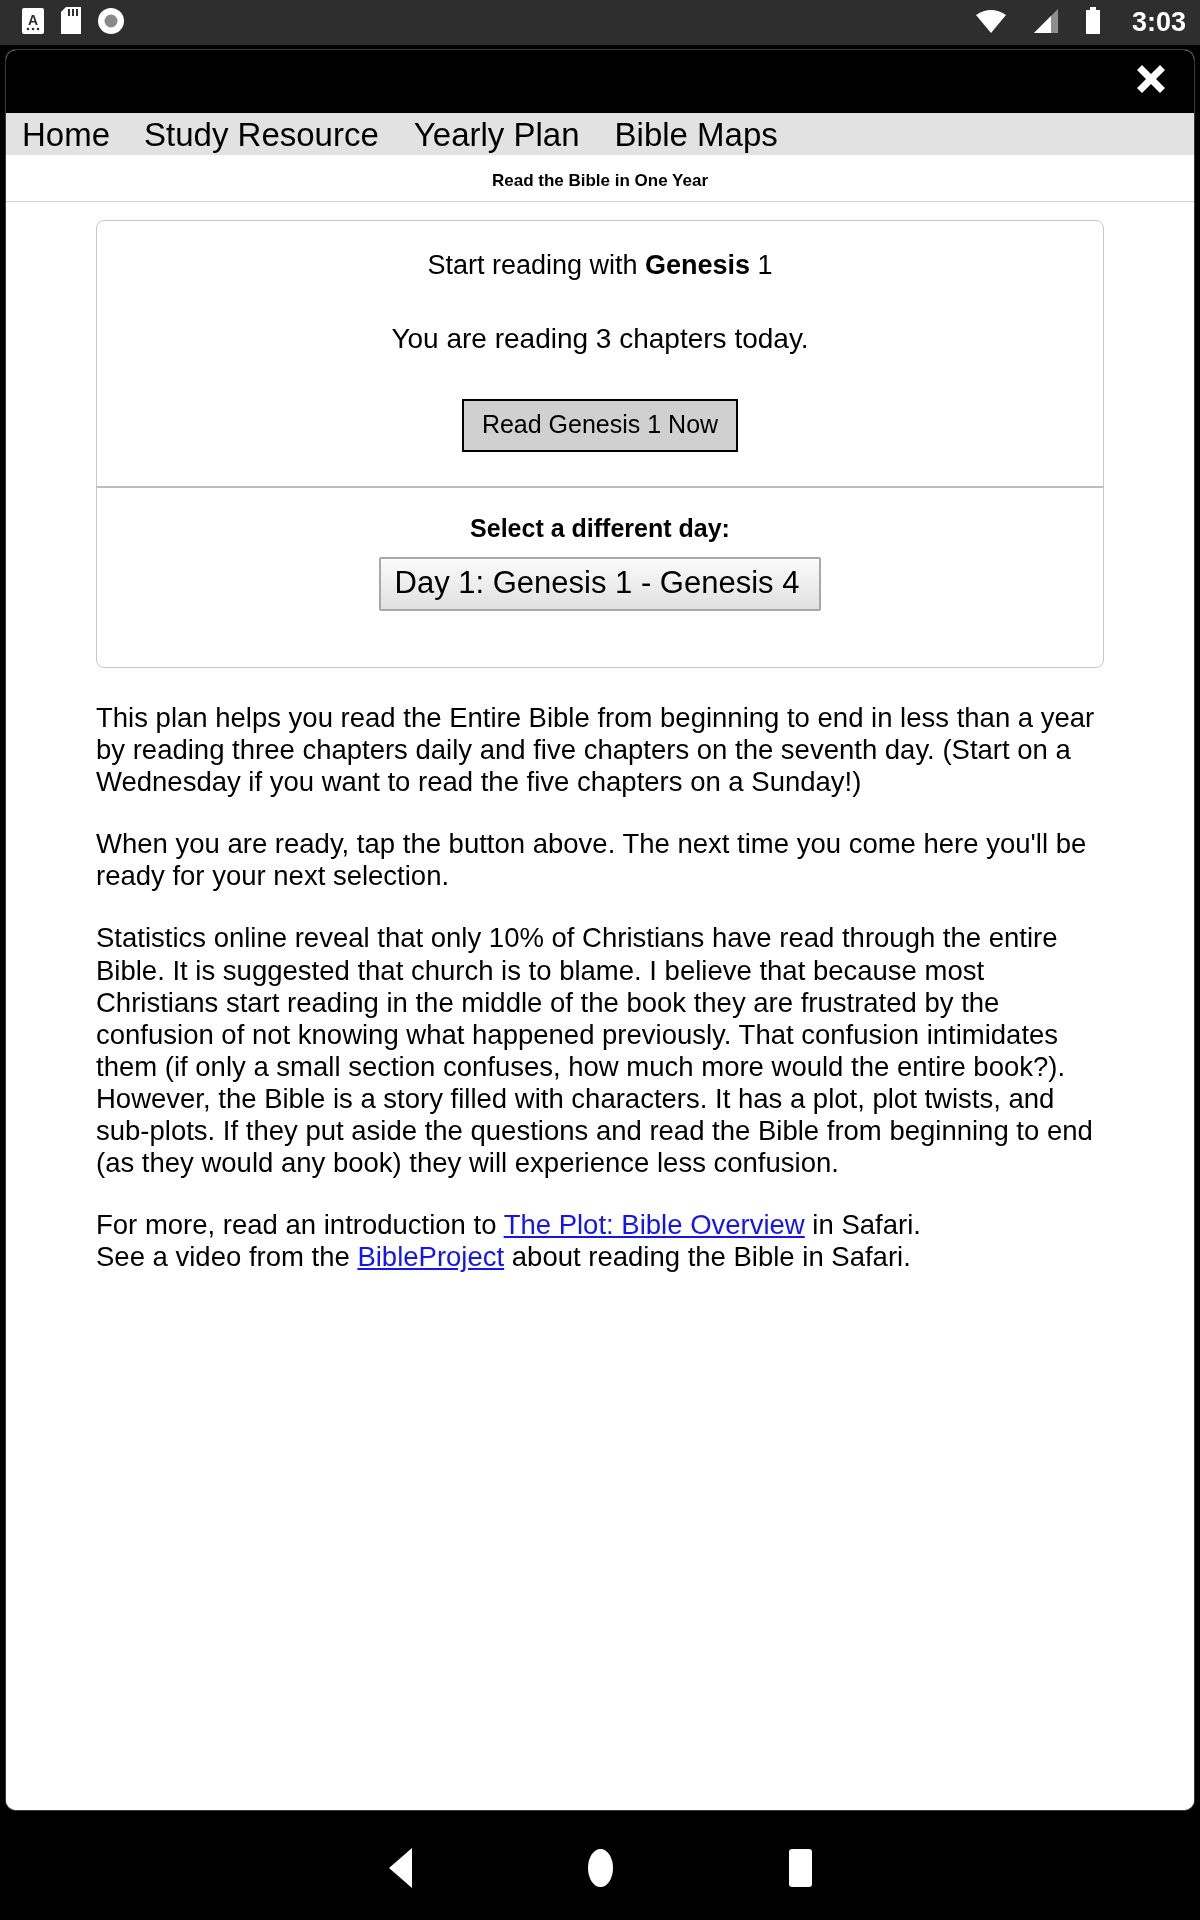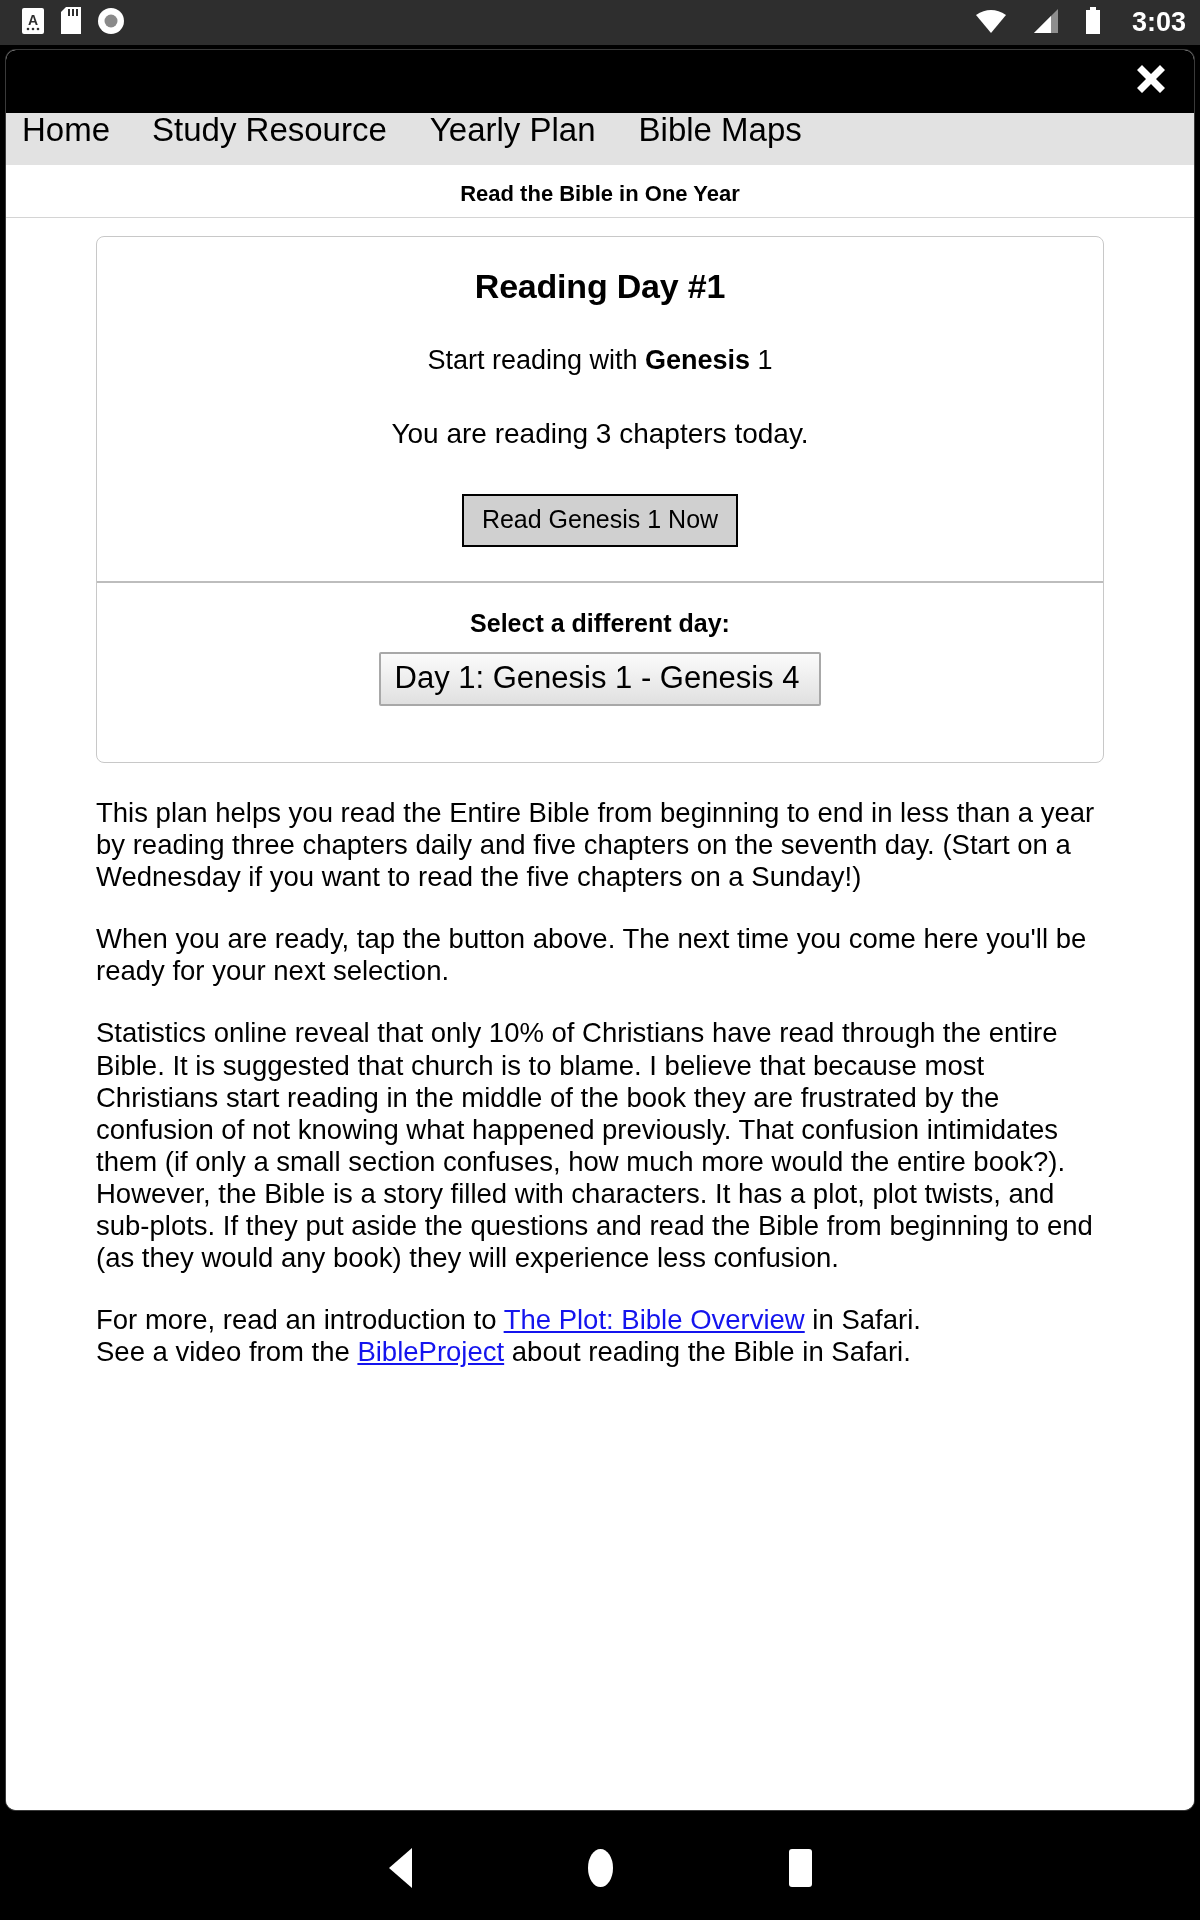--- a/index.html
+++ b/index.html
@@ -77,24 +77,25 @@
     display: flex;
     align-items: center;
     justify-content: center;
     cursor: pointer;
   }
   .close-btn svg { display: block; }
 
   
   .nav-bar {
     background: #e2e2e2;
-    height: 52px;
-    display: flex;
+    height: 42px;
+    display: flex;
+    align-items: center;
     padding-left: 16px;
-    gap: 8px;
+    gap: 0;
   }
   .nav-item {
     font-size: 33px;
     color: #000;
     line-height: 1;
     padding: 0 18px 0 0;
     margin-right: 17px;
     white-space: nowrap;
     cursor: pointer;
     font-family: "Liberation Sans", sans-serif;
@@ -104,21 +105,21 @@
   
   .page-body {
     background: #ffffff;
     padding: 0 0 0 0;
     height: 1655px;
     overflow: hidden;
   }
 
   .page-title {
     text-align: center;
-    font-size: 22px;
+    font-size: 17px;
     font-weight: bold;
     color: #000;
     padding: 16px 0 10px 0;
     font-family: "Liberation Sans", sans-serif;
   }
   .title-rule {
     height: 1px;
     background: #d4d4d4;
     width: 100%;
   }
@@ -322,21 +323,20 @@
     </div>
 
     <div class="page-body">
 
       <div class="page-title">Read the Bible in One Year</div>
       <div class="title-rule"></div>
 
       <div class="reading-card">
 
         <div class="card-section-top">
-          <div class="reading-day">Reading Day #1</div>
 
           <div class="reading-line">
             <span>Start reading with </span><b>Genesis</b><span> 1</span>
           </div>
 
 
           <div class="chapters-line" style="margin-top:42px">You are reading 3 chapters today.</div>
 
           <button class="read-now-btn">Read Genesis 1 Now</button>
         </div>

